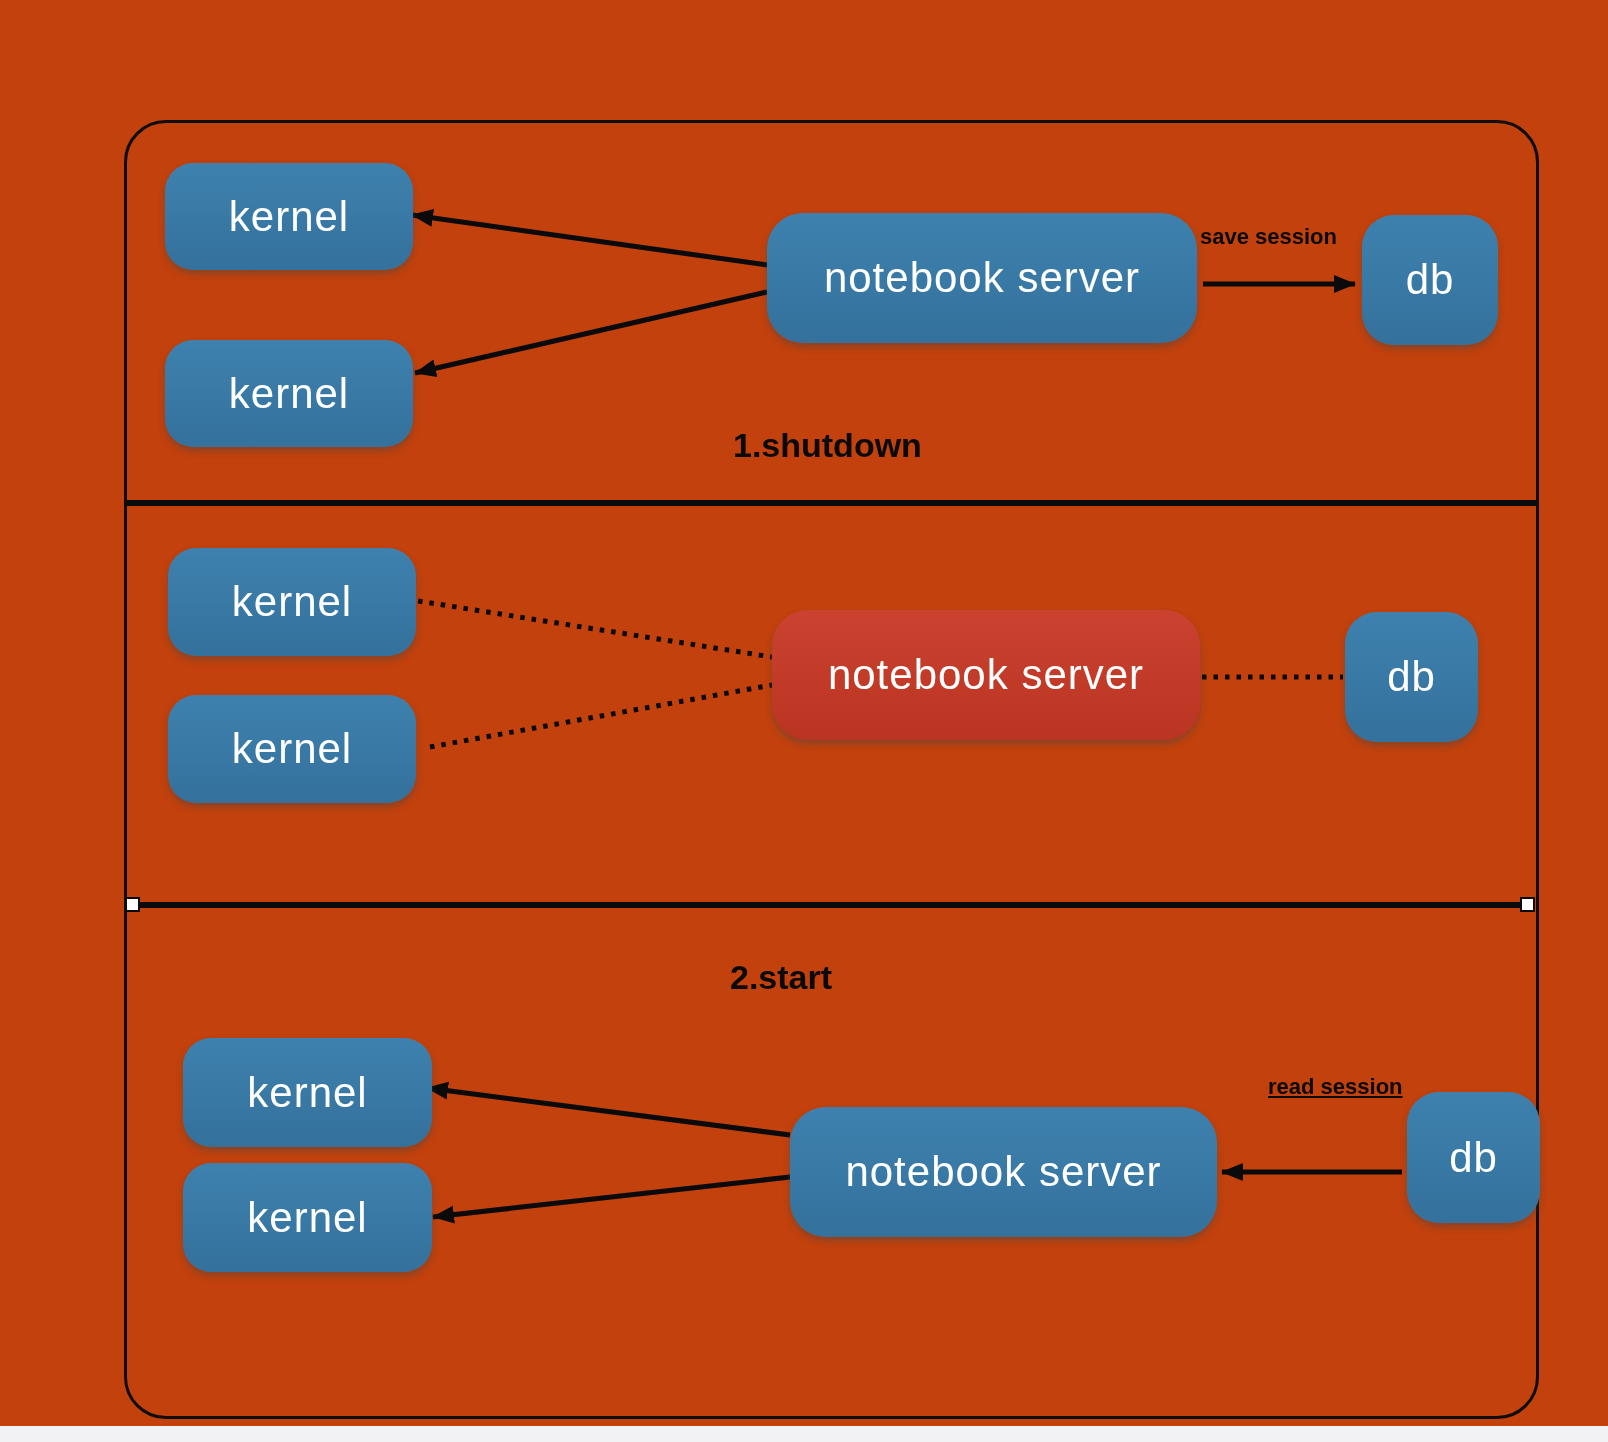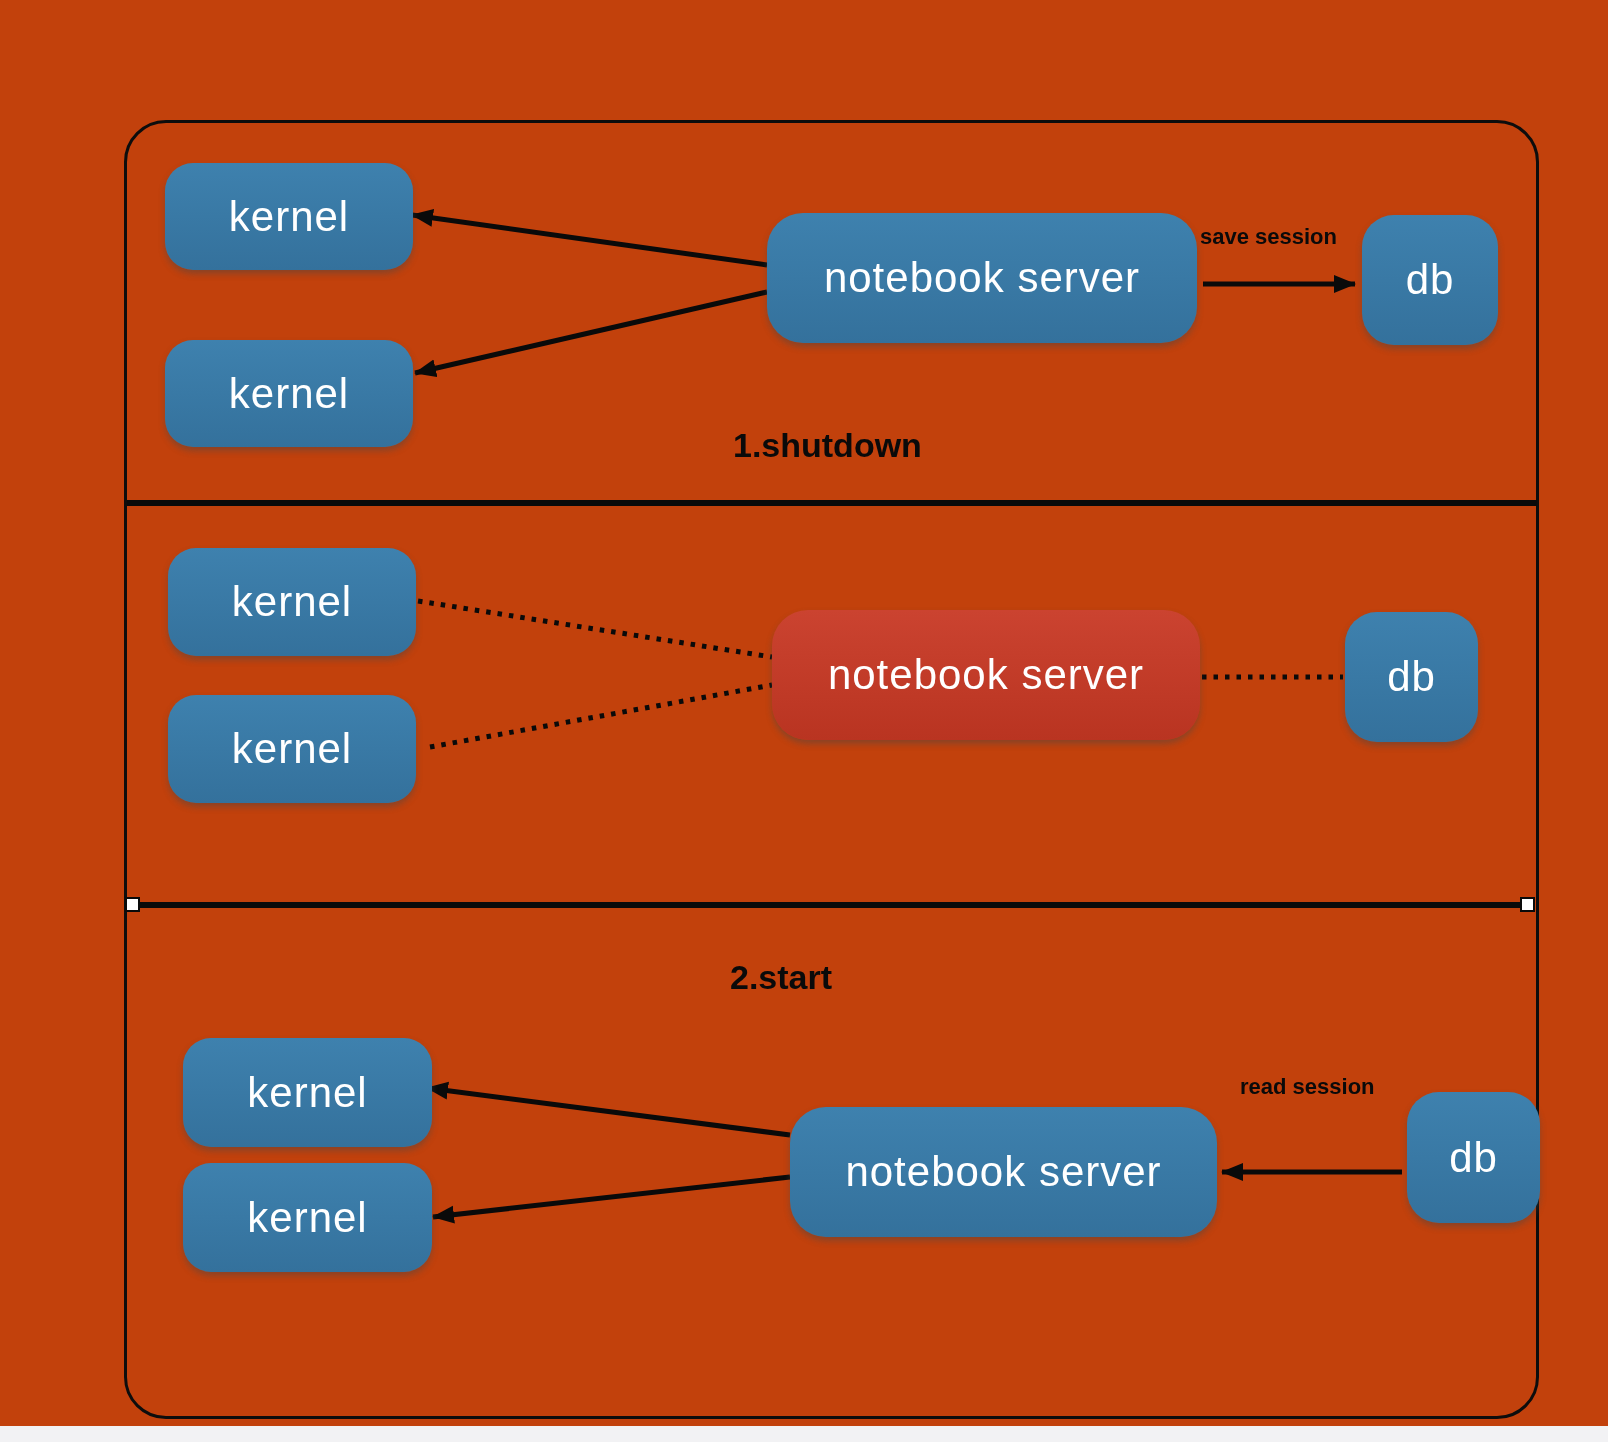--- a/index.html
+++ b/index.html
@@ -40,21 +40,21 @@
   #s2-kernel-top   {left:168px;top:548px;width:248px;height:108px;border-radius:28px;}
   #s2-kernel-bottom{left:168px;top:695px;width:248px;height:108px;border-radius:28px;}
   #s2-server       {left:772px;top:610px;width:428px;height:130px;border-radius:36px;}
   #s2-db           {left:1345px;top:612px;width:133px;height:130px;border-radius:32px;}
   
   #s3-caption      {left:730px;top:958px;}
   #s3-kernel-top   {left:183px;top:1038px;width:249px;height:109px;border-radius:28px;}
   #s3-kernel-bottom{left:183px;top:1163px;width:249px;height:109px;border-radius:28px;}
   #s3-server       {left:790px;top:1107px;width:427px;height:130px;border-radius:36px;}
   #s3-db           {left:1407px;top:1092px;width:133px;height:131px;border-radius:32px;}
-  #s3-edge-label   {left:1240px;top:1074px;}
+  #s3-edge-label   {left:1268px;top:1074px;text-decoration:underline;}
 </style>
 </head>
 <body>
 
 <div id="canvas">
 
   <div id="outer-frame"></div>
 
   <svg id="line-layer" viewBox="0 0 1608 1442" xmlns="http://www.w3.org/2000/svg">
     <defs>

